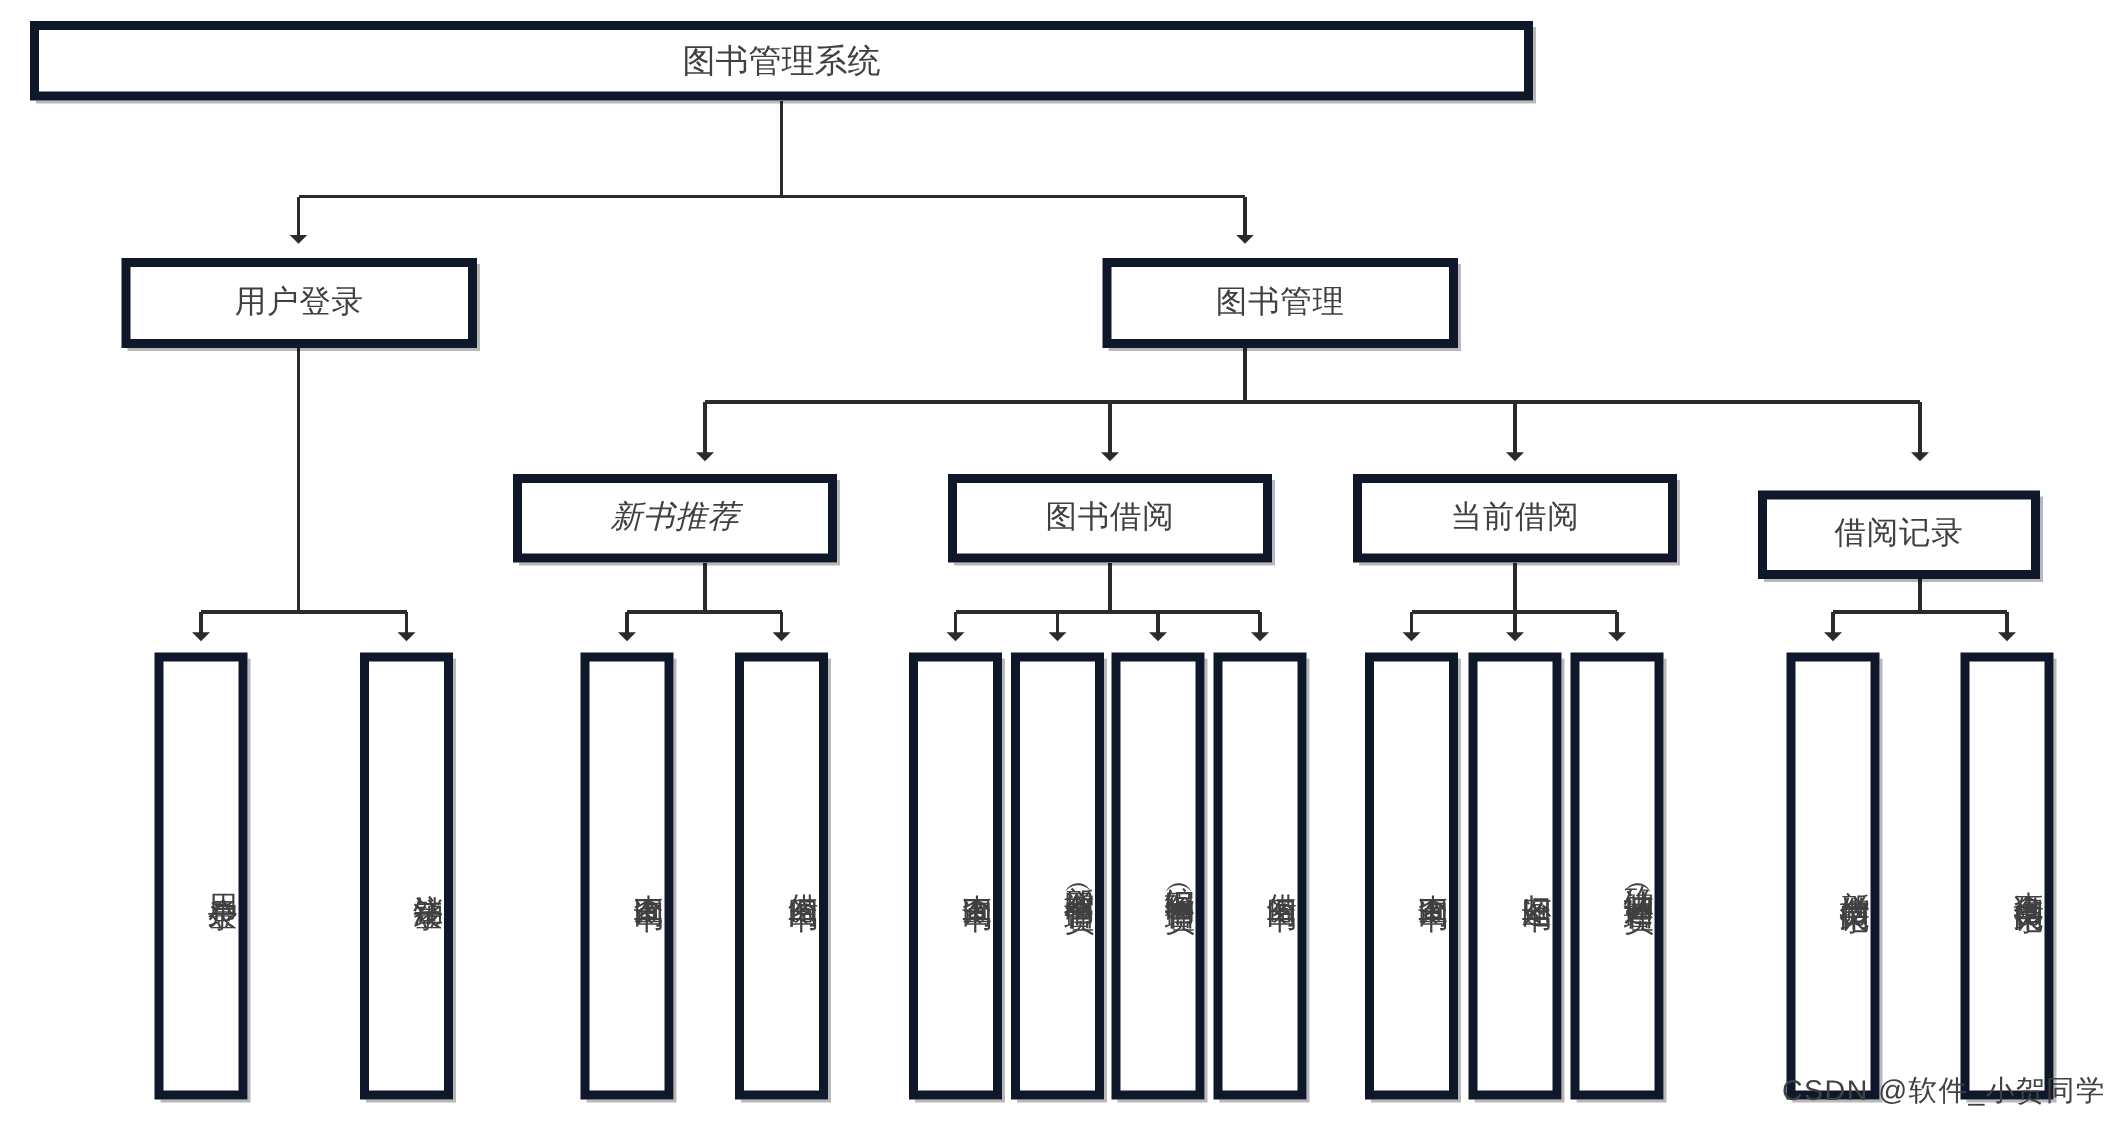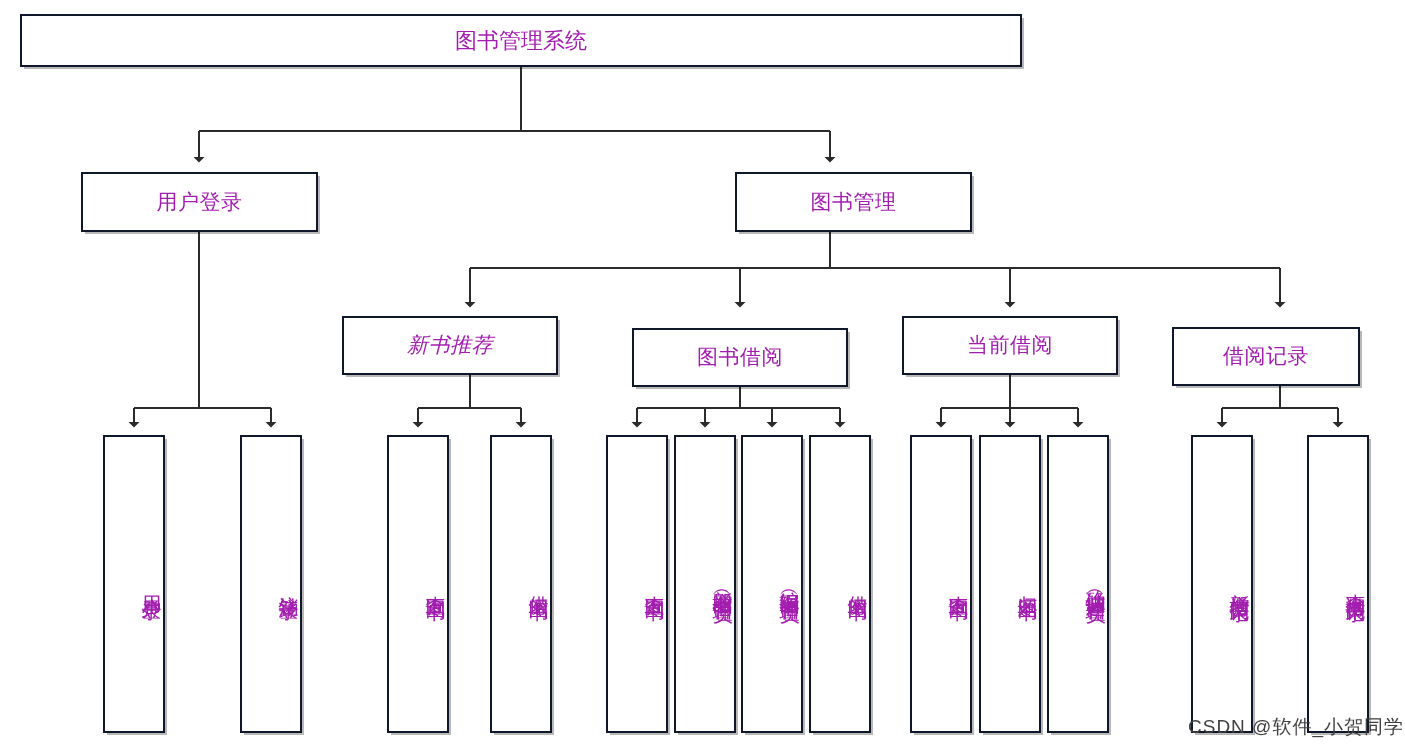--- a/index.html
+++ b/index.html
@@ -23,26 +23,26 @@
     left: 0;
     top: 0;
     width: 1405px;
     height: 747px;
     pointer-events: none;
   }
   .node {
     position: absolute;
     box-sizing: border-box;
     background: #ffffff;
-    border: 2px solid #0f172a;
+    border: 6px solid #0f172a;
     box-shadow: 3px 3px 0 -1px rgba(0,0,0,0.28);
     display: flex;
     align-items: center;
     justify-content: center;
-    color: #a21caf;
+    color: #404040;
     line-height: 1.18;
     text-align: center;
   }
   .node.h {
     font-size: 21px;
     letter-spacing: 0.5px;
   }
   .node.root {
     font-size: 22px;
   }
@@ -134,21 +134,21 @@
   </div>
 
   <div class="node h" style="left:711px; top:172px; width:237px; height:60px;margin-left:24px;">
     <span>图书管理</span>
   </div>
 
   <div class="node h" style="left:342px; top:316px; width:216px; height:59px;font-style:italic;">
     <span>新书推荐</span>
   </div>
 
-  <div class="node h" style="left:632px; top:316px; width:216px; height:59px;margin-top:12px;">
+  <div class="node h" style="left:632px; top:316px; width:216px; height:59px;">
     <span>图书借阅</span>
   </div>
 
   <div class="node h" style="left:902px; top:316px; width:216px; height:59px;">
     <span>当前借阅</span>
   </div>
 
   <div class="node h" style="left:1172px; top:327px; width:188px; height:59px;">
     <span>借阅记录</span>
   </div>

